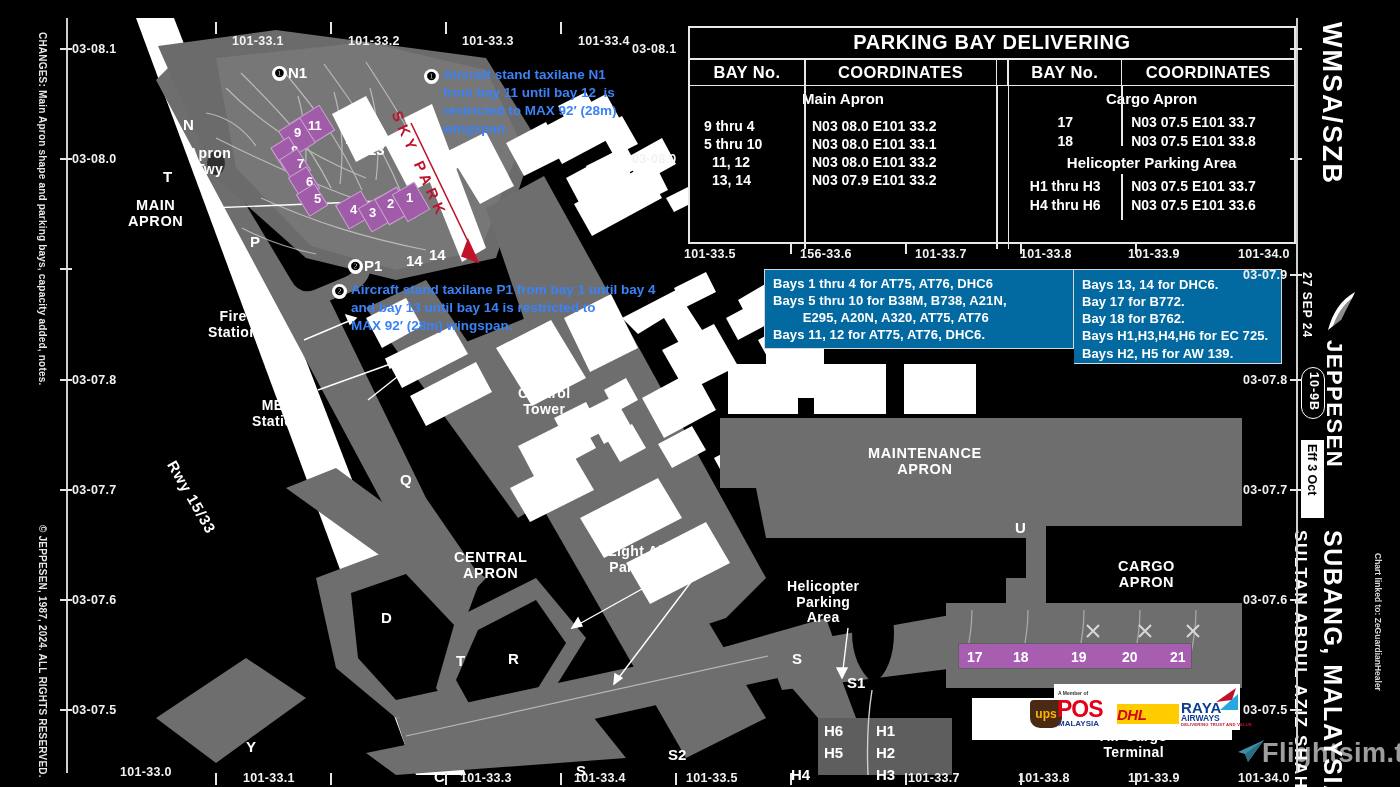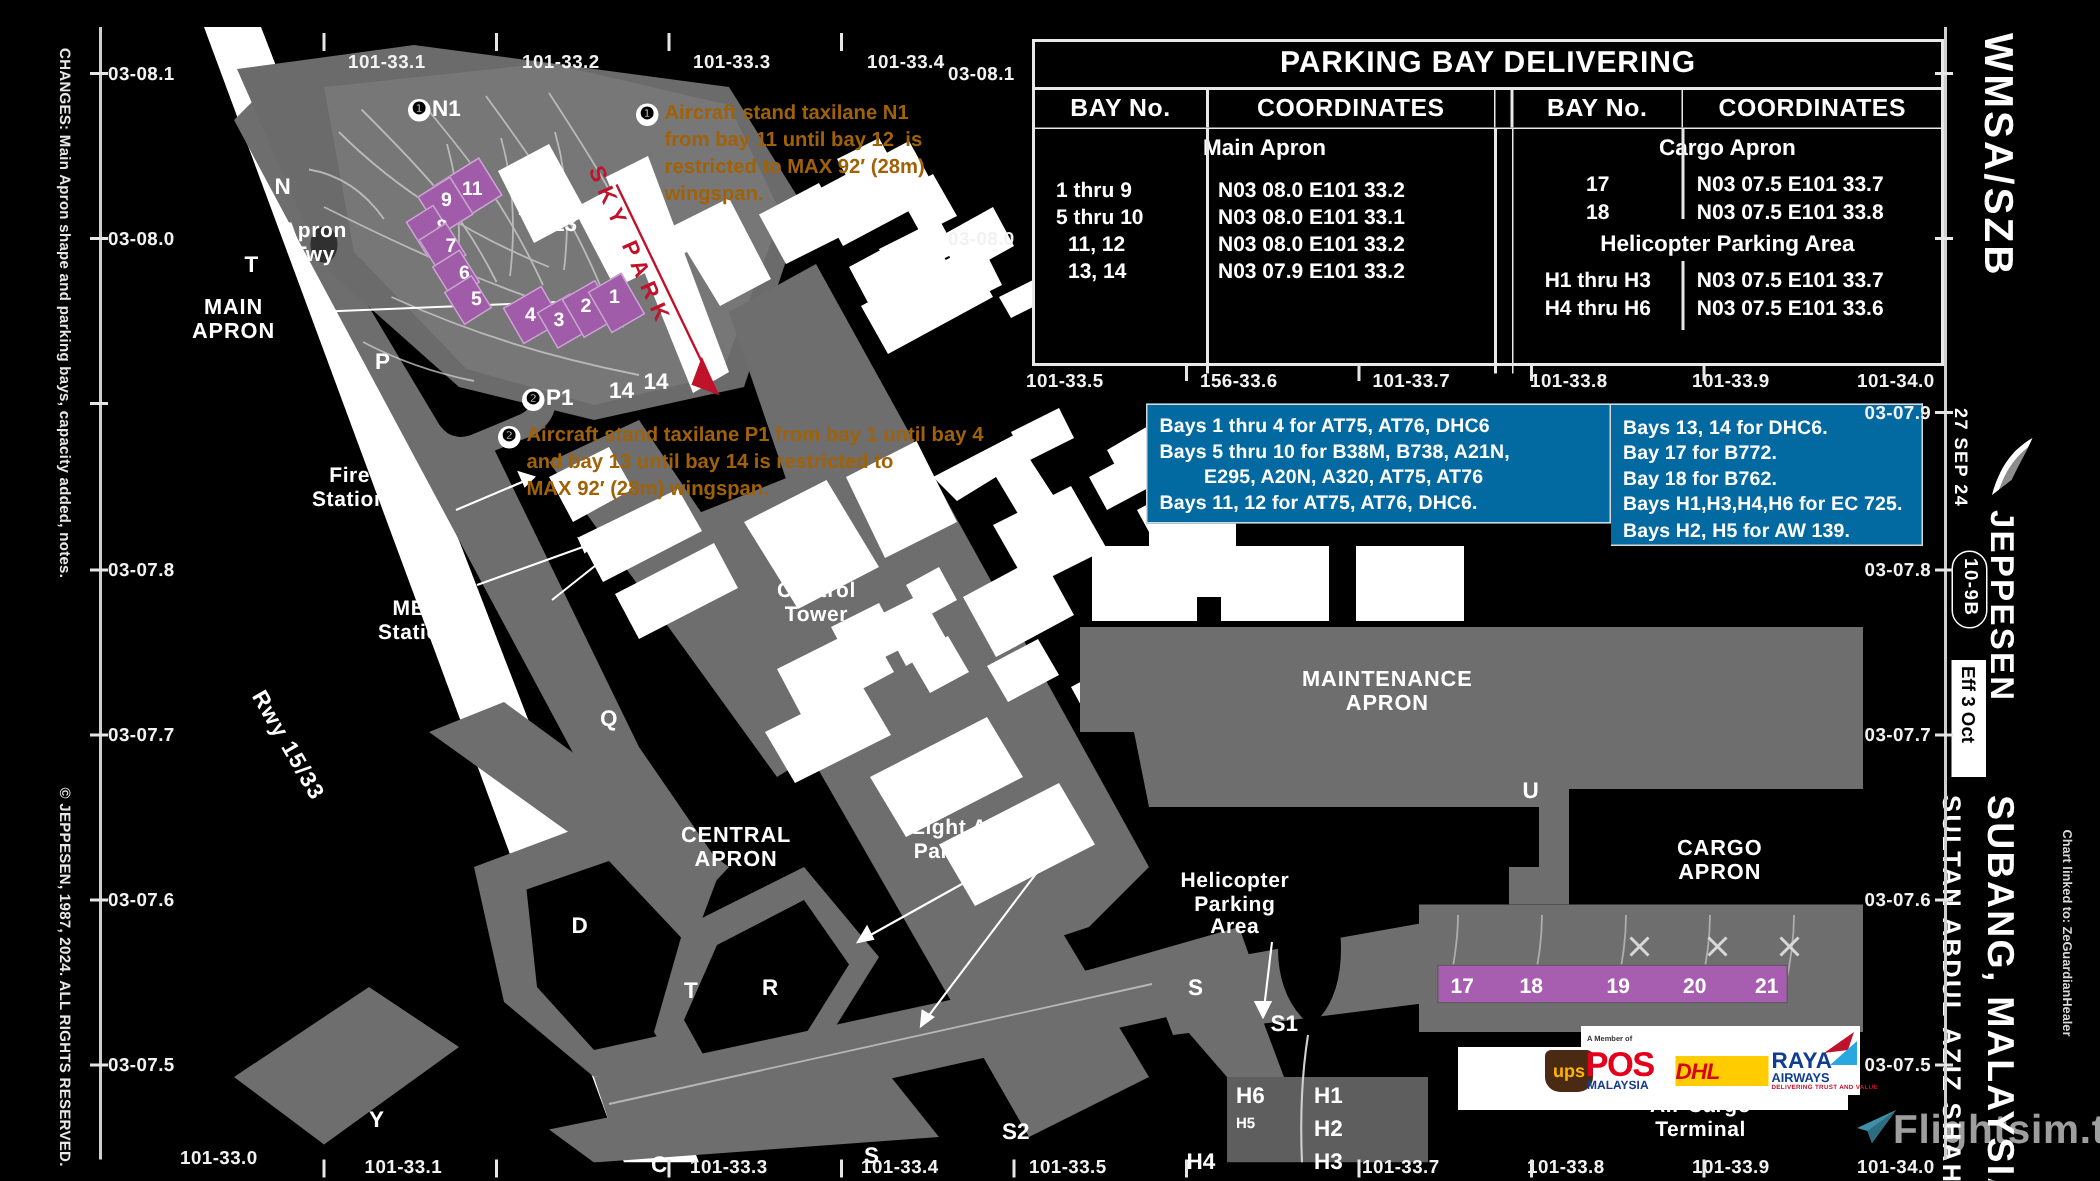--- a/index.html
+++ b/index.html
@@ -45,21 +45,21 @@
   .note-box { position:absolute; background:#0369a1; border:1.6px solid #d8d8d8;margin-left:40px; }
   .note-txt { font-size:13px; font-weight:600; line-height:1.30; white-space:pre; letter-spacing:.1px; }
   .note-txt-r { font-size:13px; font-weight:600; line-height:1.32; white-space:pre; letter-spacing:.1px; }
 
   
   .circnum {
     position:absolute; width:15px; height:15px; border-radius:50%;
     background:#fff; color:#000; font-size:11px; font-weight:700;
     display:flex; align-items:center; justify-content:center; line-height:1;
   }
-  .note-blk { position:absolute; font-size:13.5px; font-weight:600; line-height:1.34; white-space:pre; color:#a16207; }
+  .note-blk { position:absolute; font-size:13.5px; font-weight:600; line-height:1.34; white-space:pre; color:#3b82f6; }
   .skypark-txt { position:absolute; color:#c0132b; font-weight:700; font-size:15px; letter-spacing:5px; }
 
   
   .logo-panel { position:absolute; background:#fff; }
   .ups { position:absolute; background:#4b2a13; color:#ffb500; font-weight:700; display:flex; align-items:center; justify-content:center; border-radius:4px 4px 10px 10px; }
   .pos { position:absolute; color:#e3001b; font-weight:700; }
   .posmy { position:absolute; color:#1a3c8c; font-weight:700; }
   .dhl-box { position:absolute; background:#ffcc00; display:flex; align-items:center; justify-content:flex-start; }
   .dhl-txt { color:#d40511; font-weight:700; font-style:italic; }
   .raya { position:absolute; color:#0f3d91; font-weight:700; }
@@ -335,21 +335,21 @@
   <div class="taxi-lbl" style="left:508px; top:650px;">R</div>
   <div class="taxi-lbl" style="left:246px; top:738px;">Y</div>
   <div class="taxi-lbl" style="left:434px; top:768px;">C</div>
   <div class="taxi-lbl" style="left:792px; top:650px;">S</div>
   <div class="taxi-lbl" style="left:847px; top:674px;">S1</div>
   <div class="taxi-lbl" style="left:668px; top:746px;">S2</div>
   <div class="taxi-lbl" style="left:576px; top:762px;">S</div>
   <div class="taxi-lbl" style="left:1015px; top:519px;">U</div>
 
   <div class="bay-lbl" style="left:824px; top:722px; font-size:15px;">H6</div>
-  <div class="bay-lbl" style="left:824px; top:744px; font-size:10px;">H5</div>
+  <div class="bay-lbl" style="left:824px; top:744px; font-size:15px;">H5</div>
   <div class="bay-lbl" style="left:791px; top:766px; font-size:15px;">H4</div>
   <div class="bay-lbl" style="left:876px; top:722px; font-size:15px;">H1</div>
   <div class="bay-lbl" style="left:876px; top:744px; font-size:15px;">H2</div>
   <div class="bay-lbl" style="left:876px; top:766px; font-size:15px;">H3</div>
 
   <div class="abs" style="left:958px; top:643px; width:234px; height:26px; background:#a85eb0; border:1.6px solid #5f5f5f;">
     <div class="bay-lbl" style="left:8px;  top:5px; font-size:14px;">17</div>
     <div class="bay-lbl" style="left:54px; top:5px; font-size:14px;">18</div>
     <div class="bay-lbl" style="left:112px;top:5px; font-size:14px;">19</div>
     <div class="bay-lbl" style="left:163px;top:5px; font-size:14px;">20</div>
@@ -394,21 +394,21 @@
       <div class="tbl-hdr" style="width:auto; flex:1;">COORDINATES</div>
     </div>
     <div class="rule-h"></div>
 
     <div style="display:flex; height:163px;">
 
       <div style="width:306px; position:relative;">
         <div class="tbl-sec" style="padding-top:4px;">Main Apron</div>
         <div class="rule-v" style="position:absolute; left:114px; top:0; height:163px;"></div>
         <div style="position:absolute; left:0; top:32px; width:114px;">
-          <div class="tbl-cell" style="padding:0 0 2px 14px;">1 thru 9</div>
+          <div class="tbl-cell" style="padding:0 0 2px 14px;">9 thru 4</div>
           <div class="tbl-cell" style="padding:0 0 2px 14px;">5 thru 10</div>
           <div class="tbl-cell" style="padding:0 0 2px 22px;">11, 12</div>
           <div class="tbl-cell" style="padding:0 0 2px 22px;">13, 14</div>
         </div>
         <div style="position:absolute; left:122px; top:32px;">
           <div class="tbl-cell" style="padding-bottom:2px;">N03 08.0  E101 33.2</div>
           <div class="tbl-cell" style="padding-bottom:2px;">N03 08.0  E101 33.1</div>
           <div class="tbl-cell" style="padding-bottom:2px;">N03 08.0  E101 33.2</div>
           <div class="tbl-cell" style="padding-bottom:2px;">N03 07.9  E101 33.2</div>
         </div>

